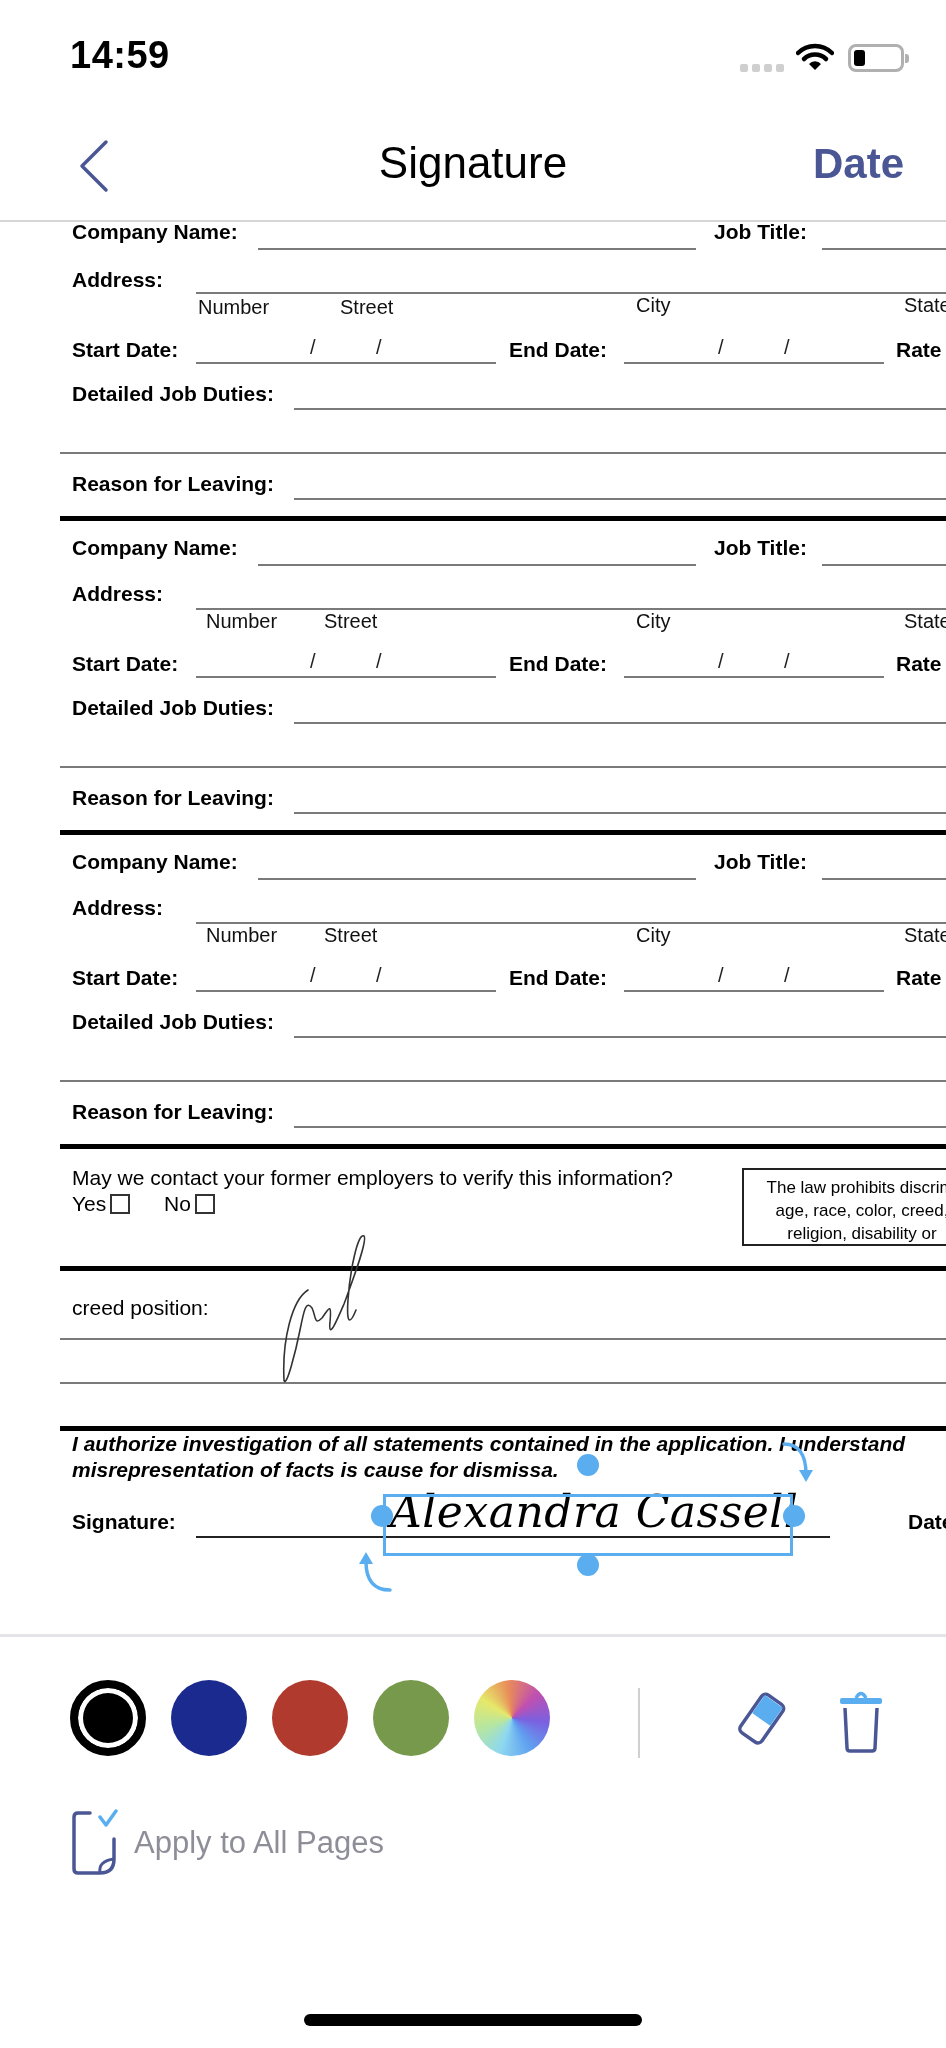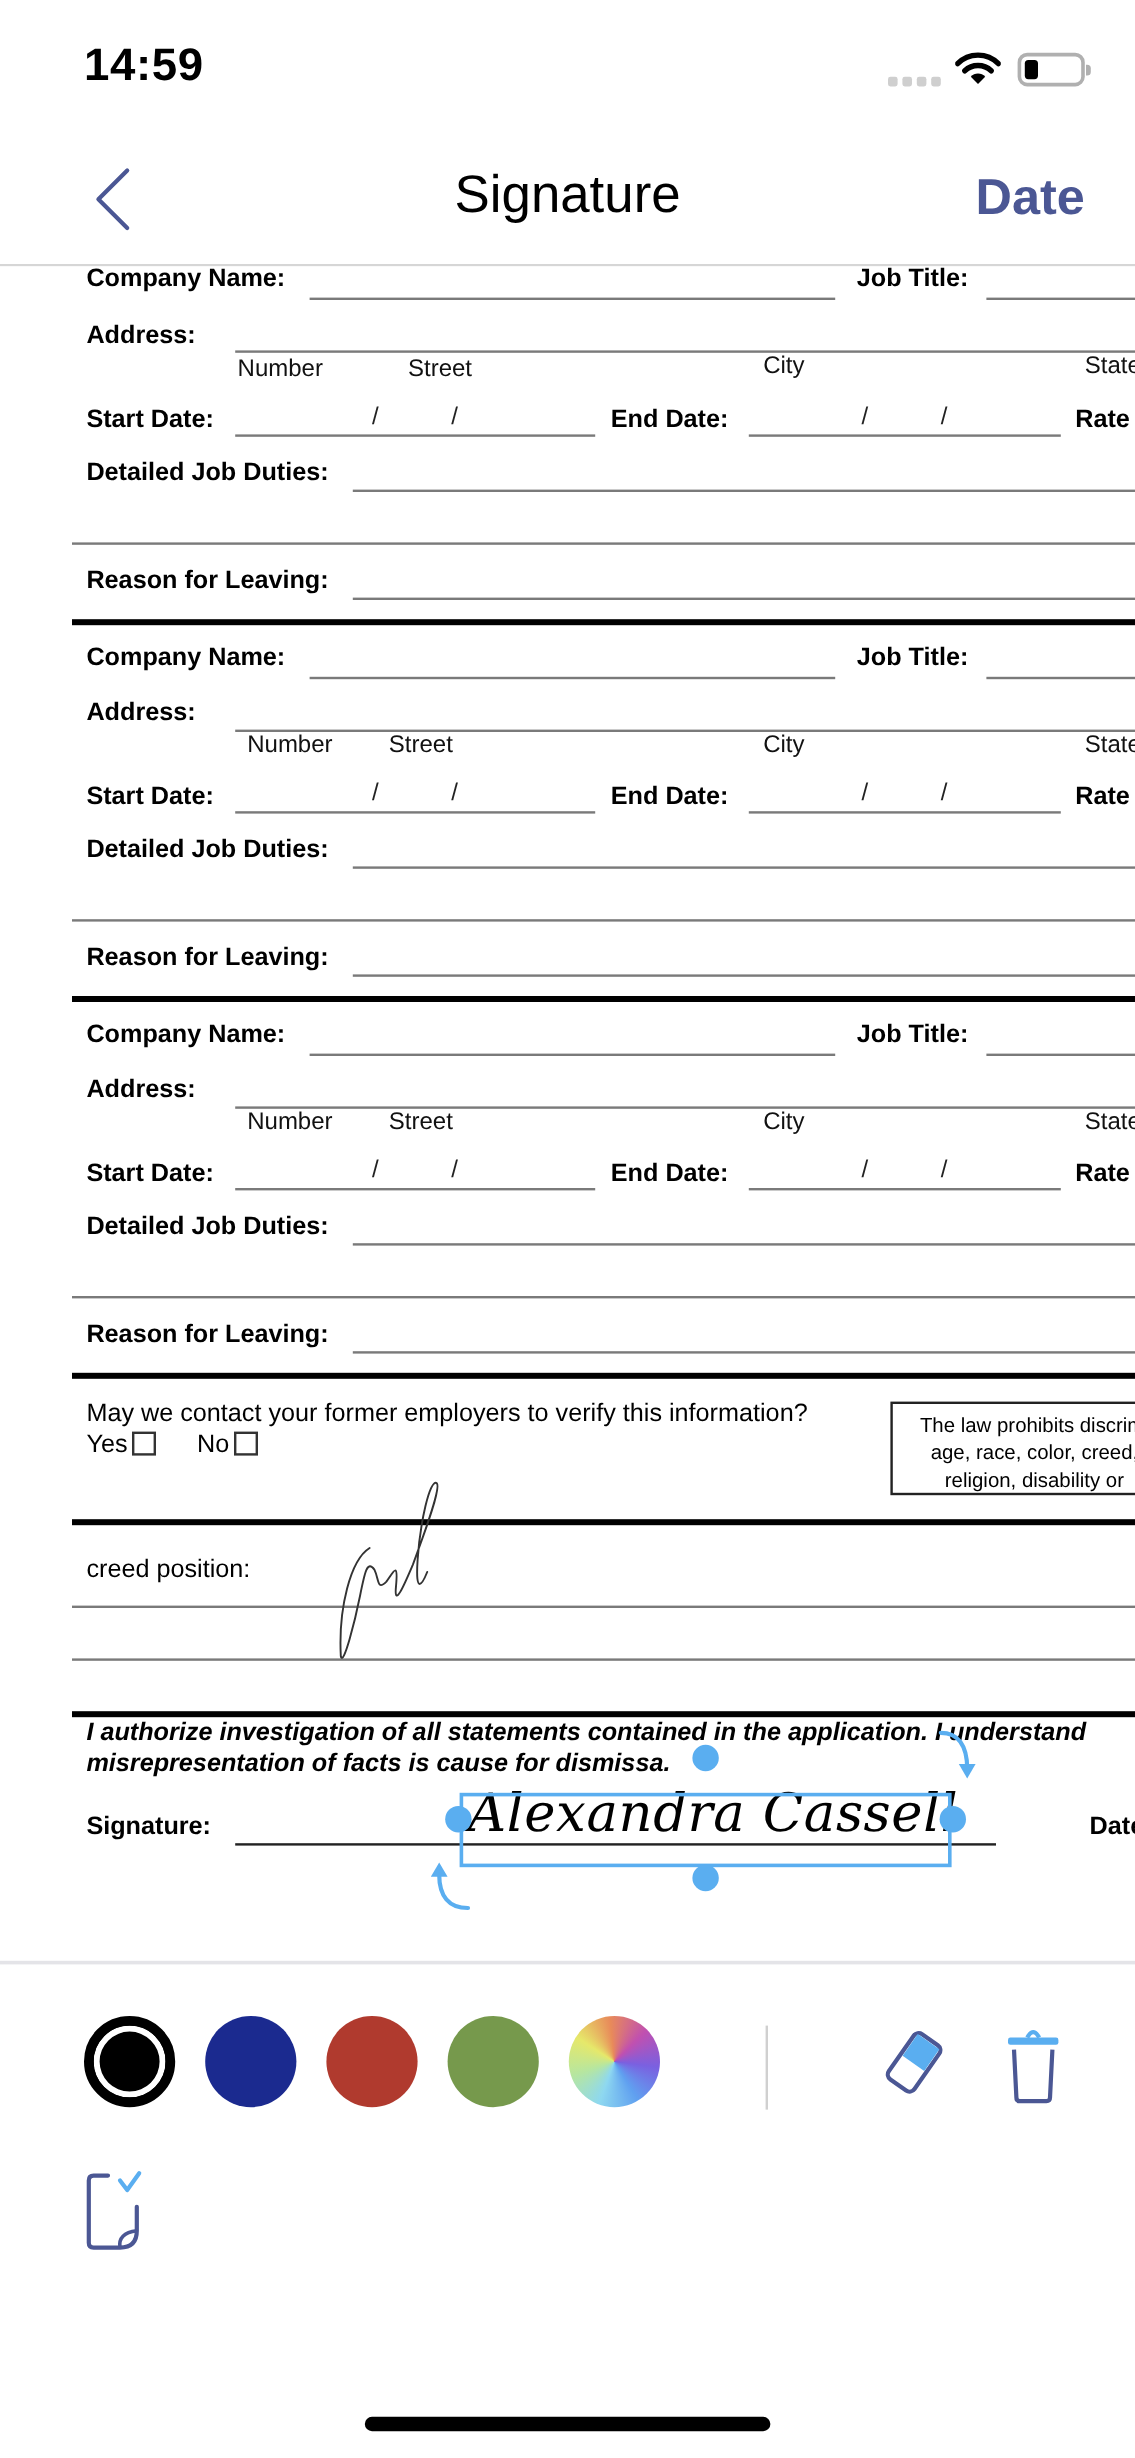--- a/index.html
+++ b/index.html
@@ -229,15 +229,16 @@
   <rect x="4" y="10" width="42" height="6" rx="2" fill="#5aaef0"></rect>
   <path d="M9 20 L11 60 Q11 63 14 63 H36 Q39 63 39 60 L41 20" fill="none" stroke="#4b5794" stroke-width="3.5"></path>
 </svg>
 
 <div class="apply-row">
   <svg class="apply-icon" viewBox="0 0 54 68">
     <path d="M20 4 H8 Q4 4 4 8 V60 Q4 64 8 64 H30 Q44 64 44 50 V30" fill="none" stroke="#4b5794" stroke-width="3.5" stroke-linecap="round"></path>
     <path d="M30 64 Q28 52 44 50" fill="none" stroke="#4b5794" stroke-width="3"></path>
     <polyline points="30,8 36,16 46,2" fill="none" stroke="#5aaef0" stroke-width="3.5" stroke-linecap="round" stroke-linejoin="round"></polyline>
   </svg>
+  <span class="apply-label">Apply to All Pages</span>
 </div>
 
 <div class="home-indicator"></div>
 
 </body></html>

